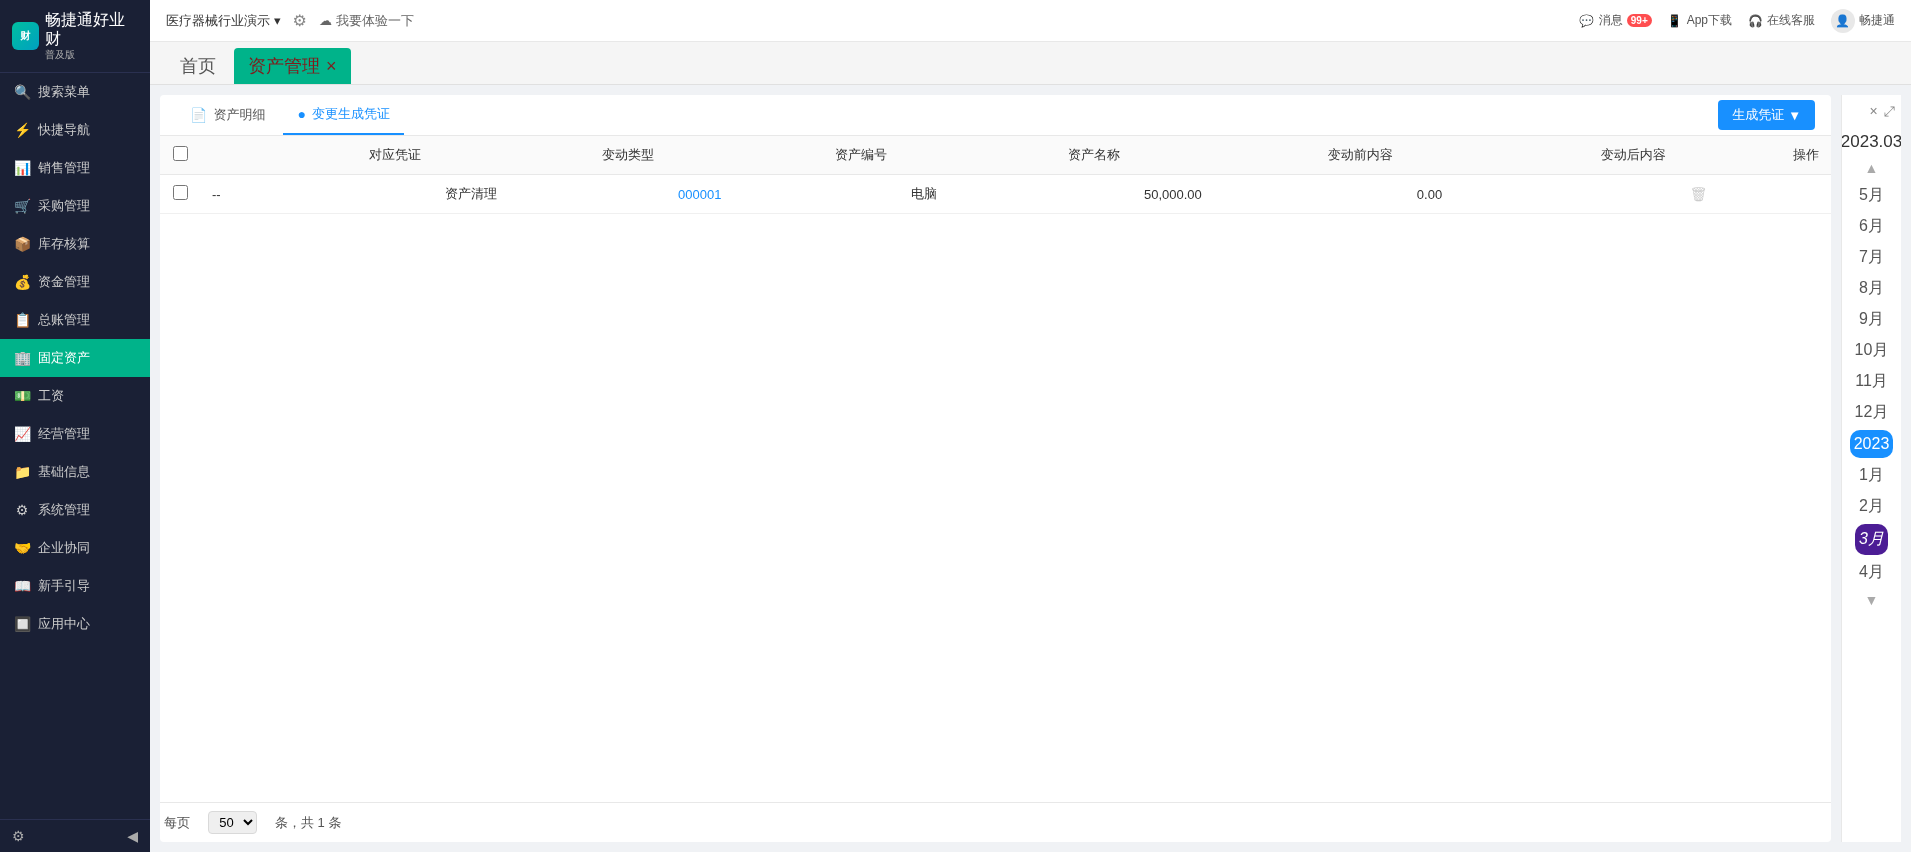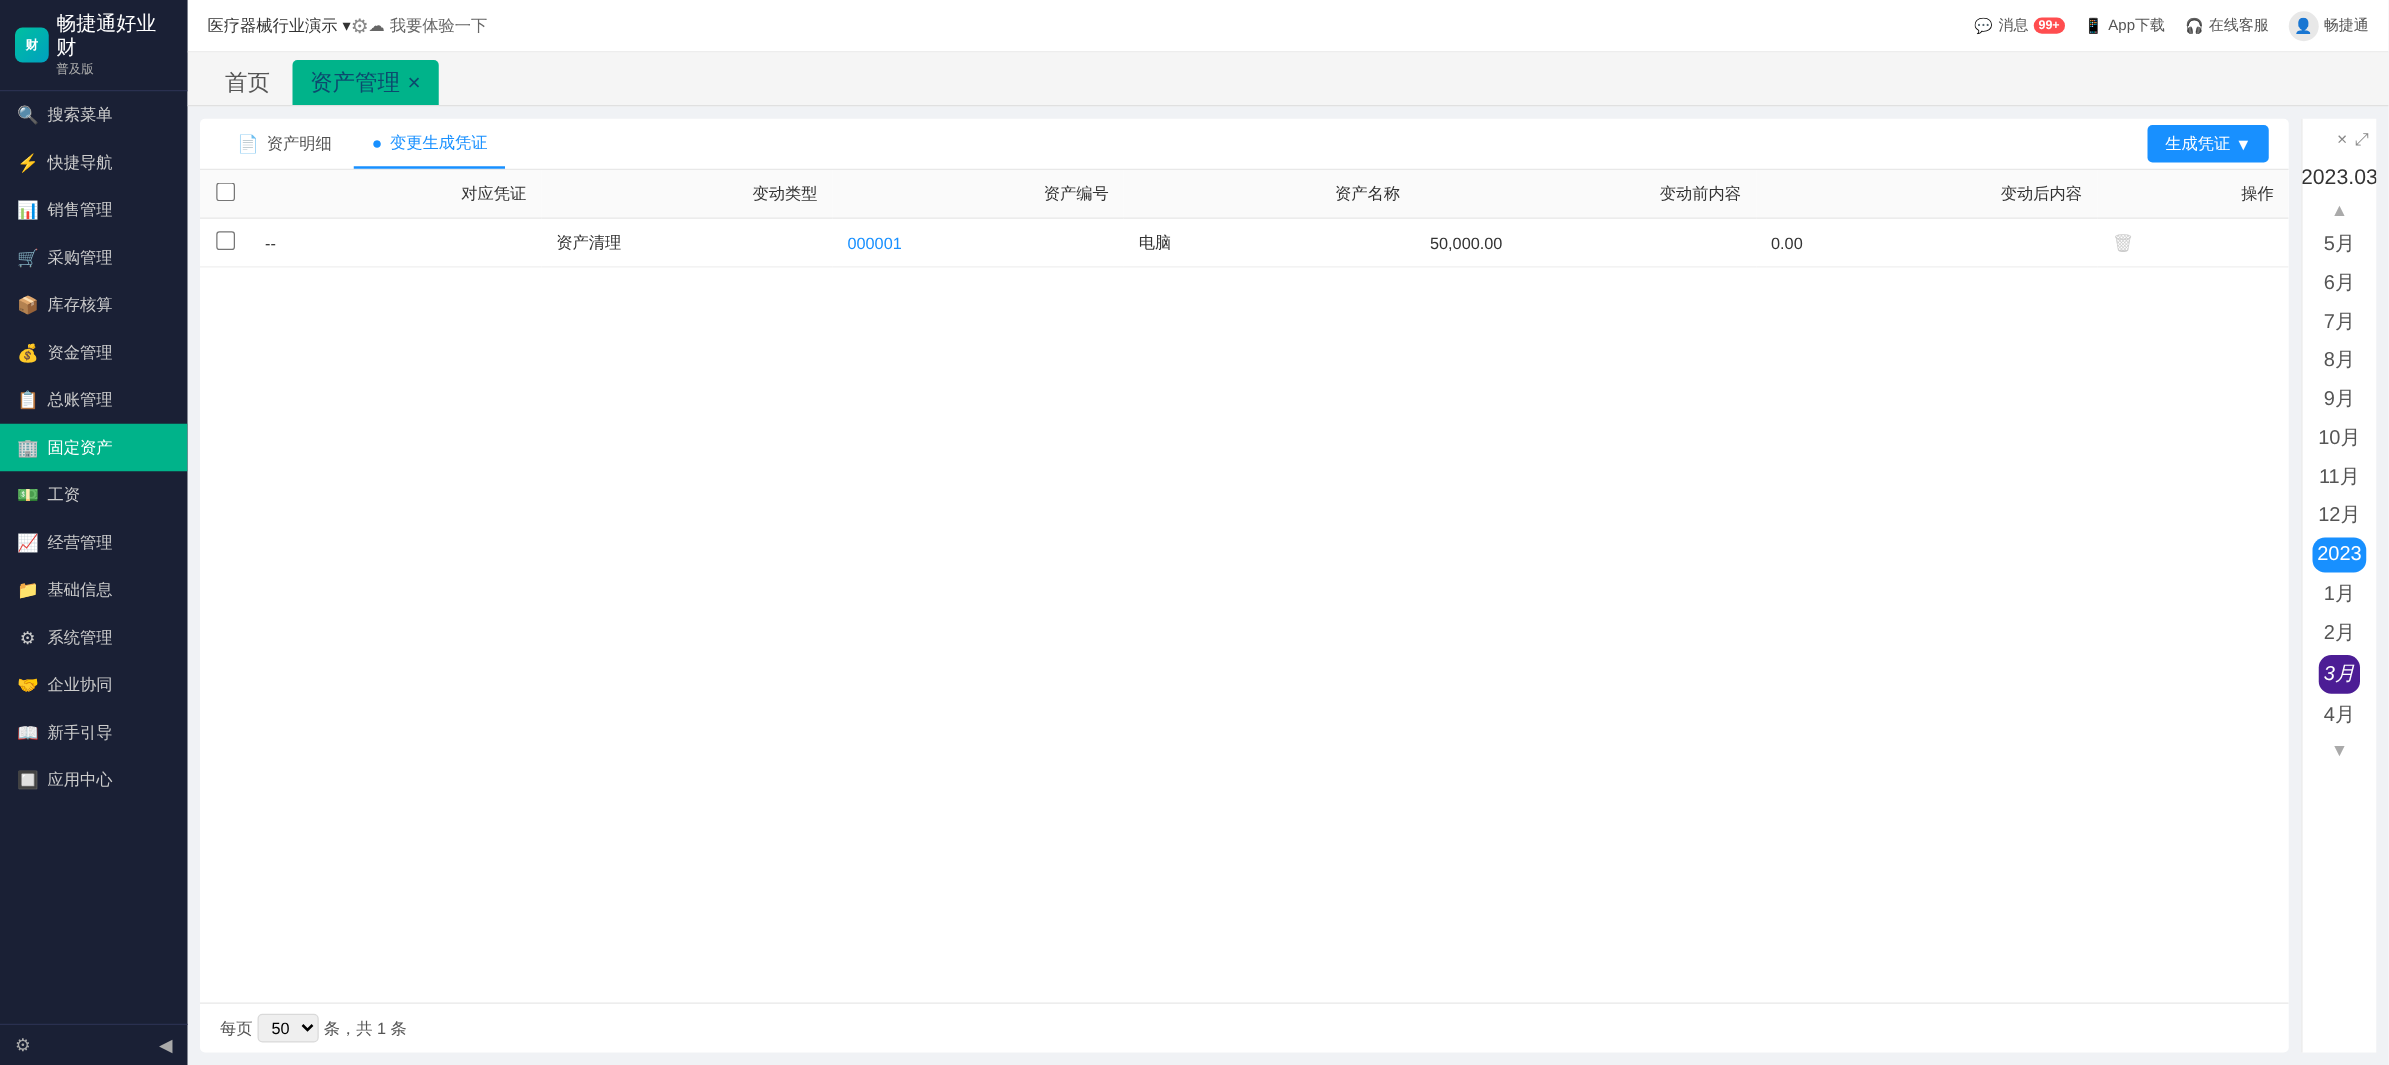--- a/index.html
+++ b/index.html
@@ -65,21 +65,21 @@
     }
 
     
     .top-header {
       background: #fff;
       height: 42px;
       display: flex;
       align-items: center;
       padding: 0 16px;
       border-bottom: 1px solid #e8e8e8;
-      gap: 0;
+      gap: 12px;
     }
     .company-selector {
       display: flex; align-items: center; gap: 4px;
       font-size: 13px; color: #333; cursor: pointer;
     }
     .settings-icon { color: #888; cursor: pointer; font-size: 16px; }
     .experience-btn {
       display: flex; align-items: center; gap: 4px;
       color: #666; font-size: 13px; cursor: pointer;
     }
@@ -111,21 +111,21 @@
       border-bottom: 1px solid #e0e0e0;
     }
     .tab-item {
       padding: 6px 14px;
       font-size: 18px;
       cursor: pointer;
       border-radius: 4px 4px 0 0;
       color: #555;
     }
     .tab-item.active {
-      background: #00b38a; color: #0c4a6e;
+      background: #00b38a; color: #7f1d1d;
       display: flex; align-items: center; gap: 6px;
     }
     .tab-home { background: none; color: #555; }
 
     
     .page-content {
       flex: 1;
       background: #fff;
       margin: 10px;
       border-radius: 4px;
@@ -193,23 +193,23 @@
       color: #333;
     }
     tbody td:first-child { text-align: center; }
     .table-checkbox {
       width: 15px; height: 15px; cursor: pointer;
     }
     .delete-icon { color: #ccc; cursor: pointer; font-size: 14px; }
 
     
     .table-footer {
-      padding: 8px 16px;
+      padding: 8px 4px;
       border-top: 1px solid #e8e8e8;
-      display: flex; align-items: center; gap: 4px;
+      display: flex; align-items: center; gap: 18px;
       font-size: 13px; color: #555;
     }
     .page-size-select {
       border: 1px solid #d9d9d9; border-radius: 4px;
       padding: 2px 6px; font-size: 13px; text-align: center;
     }
 
     
     .side-panel {
       width: 60px;

